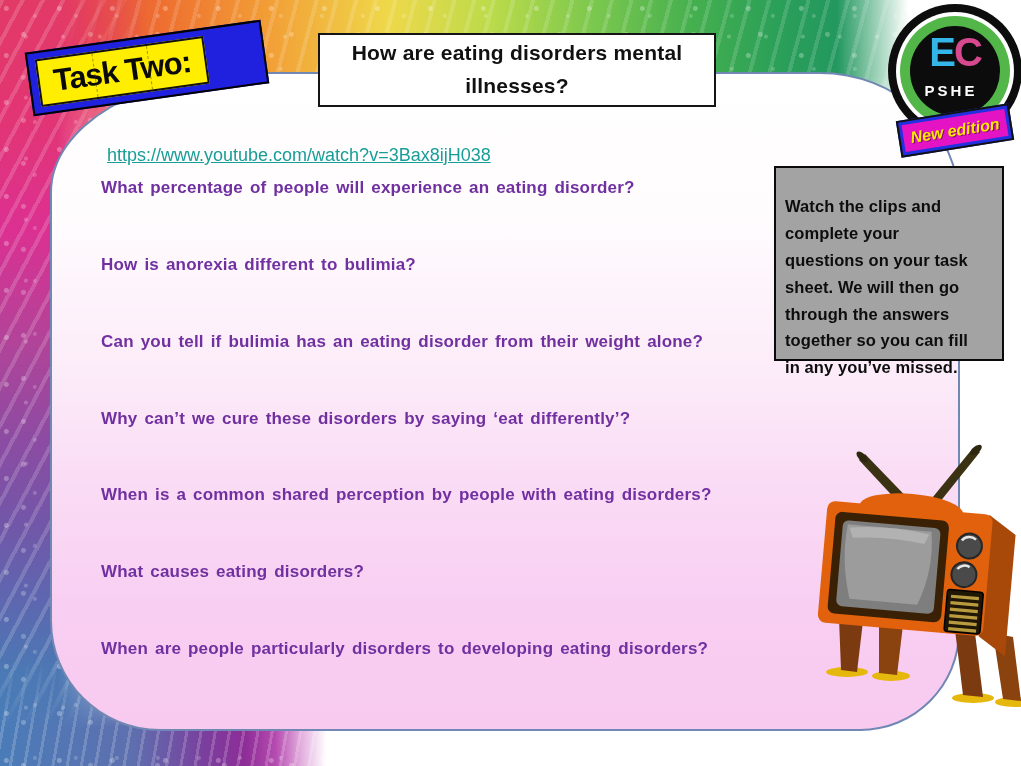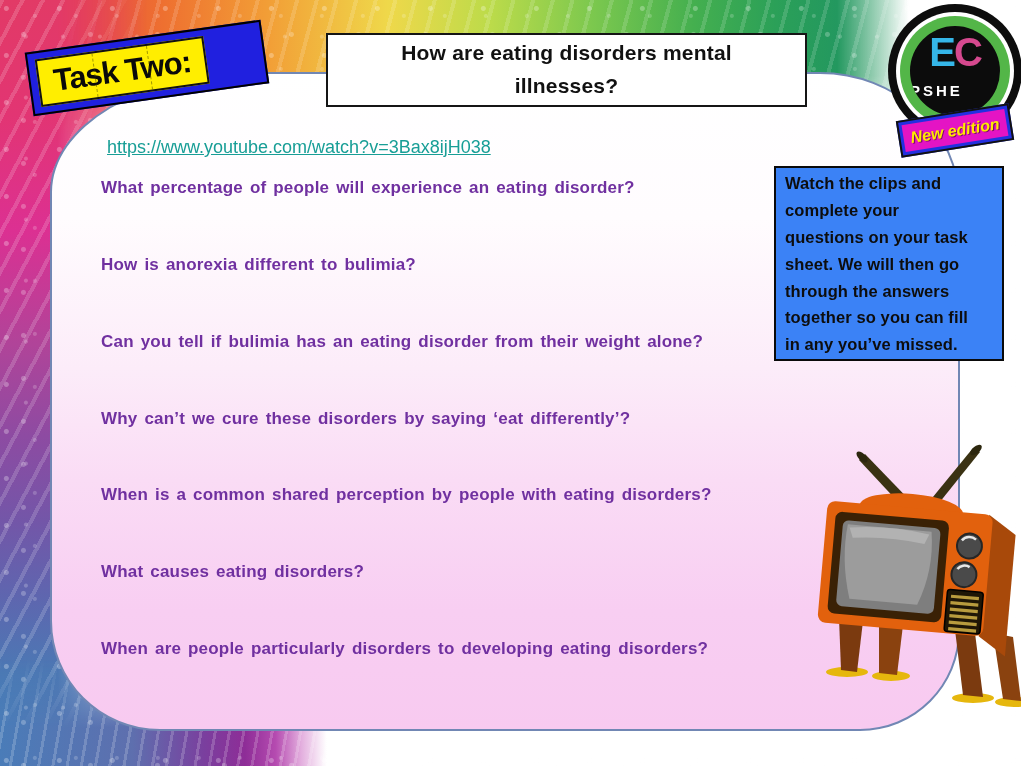--- a/index.html
+++ b/index.html
@@ -46,21 +46,21 @@
   
   #panel{
     position:absolute; left:50px; top:72px; width:910px; height:659px;
     box-sizing:border-box;
     border:2px solid #7187b4;
     border-radius:200px 140px 100px 110px / 120px 130px 100px 110px;
     background:linear-gradient(180deg,#ffffff 0%,#fffcfe 22%,#fcecf9 45%,#fadcf5 62%,#f8cef2 82%,#f8caf0 100%);
     z-index:1;
   }
   #youtube-link{
-    position:absolute; left:55px; top:63px;
+    position:absolute; left:55px; top:71px;
     font-size:18px; color:#189e96; white-space:nowrap;
   }
   .q{
     position:absolute; left:49px;
     font-size:17px; font-weight:bold; color:#7030a0; white-space:nowrap;
     letter-spacing:.2px; word-spacing:2px;
   }
   
   #task-label{
     position:absolute; left:28px; top:36px; width:238px; height:64px;
@@ -71,52 +71,52 @@
     position:absolute; left:7px; top:6px; bottom:6px; width:170px;
     background:#ffee00; border:2px solid #111; box-sizing:border-box;
     display:flex; align-items:center; justify-content:center;
   }
   .task-dash{position:absolute; top:0; bottom:0; width:0; border-left:1px dashed rgba(70,70,0,.5);}
   #task-label-text{
     font-size:31px; font-weight:800; color:#0a0a0a; letter-spacing:-1px; white-space:nowrap;
   }
   
   #title-box{
-    position:absolute; left:318px; top:33px; width:481px; height:74px;
+    position:absolute; left:318px; top:33px; width:398px; height:74px;
     background:#ffffff; border:2px solid #151515; box-sizing:border-box;
-    display:flex; align-items:center; justify-content:center; z-index:3;margin-left:8px;
+    display:flex; align-items:center; justify-content:center; z-index:3;
   }
   #title-text{
     font-size:21px; font-weight:bold; color:#111; text-align:center;
     line-height:1.55; white-space:pre-line; letter-spacing:.2px;
   }
   
   #note-box{
     position:absolute; left:774px; top:166px; width:230px; height:195px;
-    background:#3b82f6; border:2.5px solid #0a0a0a; box-sizing:border-box;
-    padding:2px 9px; z-index:5;
+    background:#a3a3a3; border:2.5px solid #0a0a0a; box-sizing:border-box;
+    padding:25px 9px; z-index:5;
   }
   #note-text{
     font-size:16.5px; font-weight:bold; color:#0d0d0d; line-height:1.63;
     white-space:pre-line; letter-spacing:.1px;
   }
   
   #logo{position:absolute; left:888px; top:4px; width:134px; height:134px; z-index:6;}
   #logo .disc{position:absolute; border-radius:50%;}
   #logo-outer{inset:0; background:#0d0d0d;}
   #logo-white{inset:8px; background:#ffffff;}
   #logo-green{inset:12px; background:#53b648;}
   #logo-center{inset:22px; background:#0c0c0c; overflow:hidden;}
   #logo-ec{
     position:absolute; left:0; right:0; top:6px; text-align:center;
     font-size:40px; font-weight:800; letter-spacing:-2px; line-height:1;
   }
   #logo-e{color:#35b6e8;} #logo-c{color:#d6498f;}
   #logo-sub{
-    position:absolute; left:0; right:8px; top:56px; 
+    position:absolute; left:0; right:8px; top:56px; text-align:center;
     color:#ffffff; font-size:15px; font-weight:bold; letter-spacing:3px;
   }
   #new-edition{
     position:absolute; left:898px; top:112px; width:114px; height:37px;
     background:#2330e0; border:2px solid #111; box-sizing:border-box;
     transform:rotate(-9deg); z-index:7; padding:3px;
   }
   #new-edition-inner{
     width:100%; height:100%; background:#e414c4; box-sizing:border-box;
     display:flex; align-items:center; justify-content:center;

